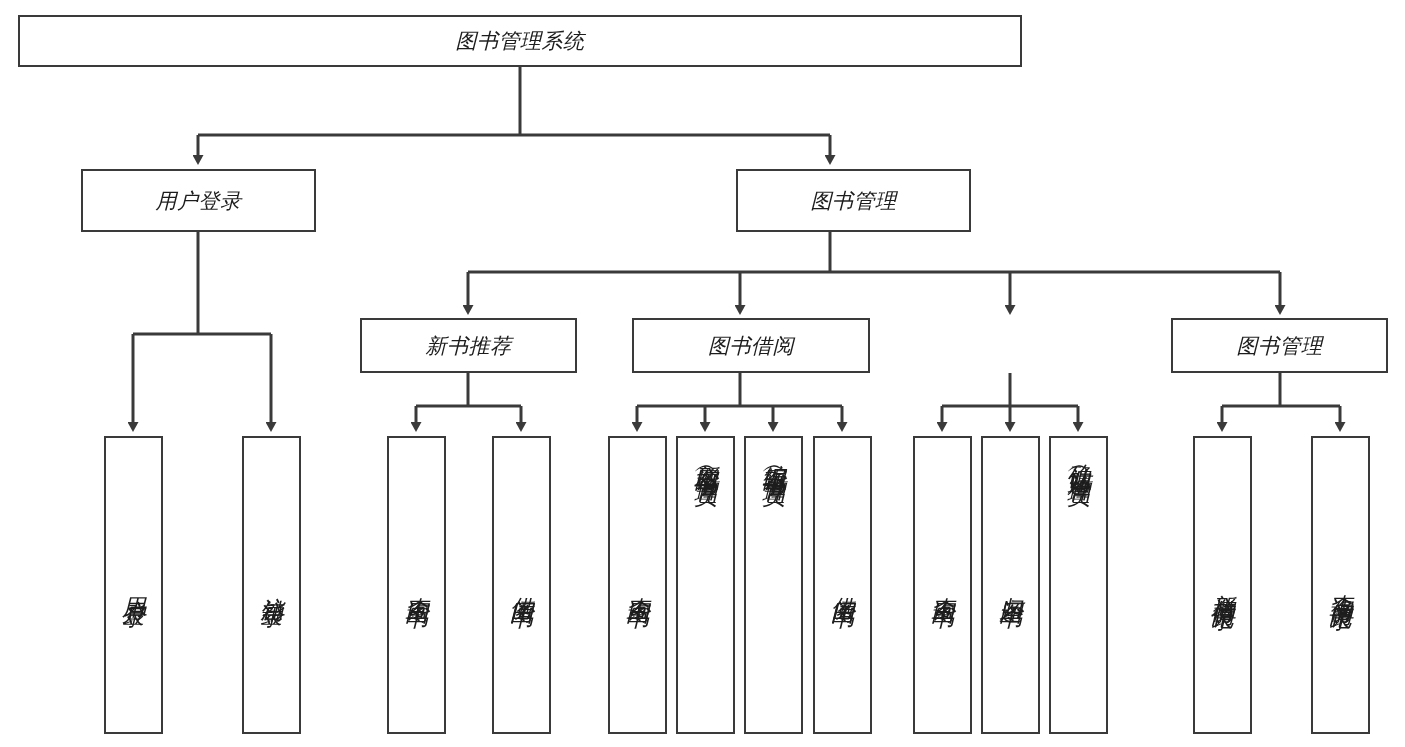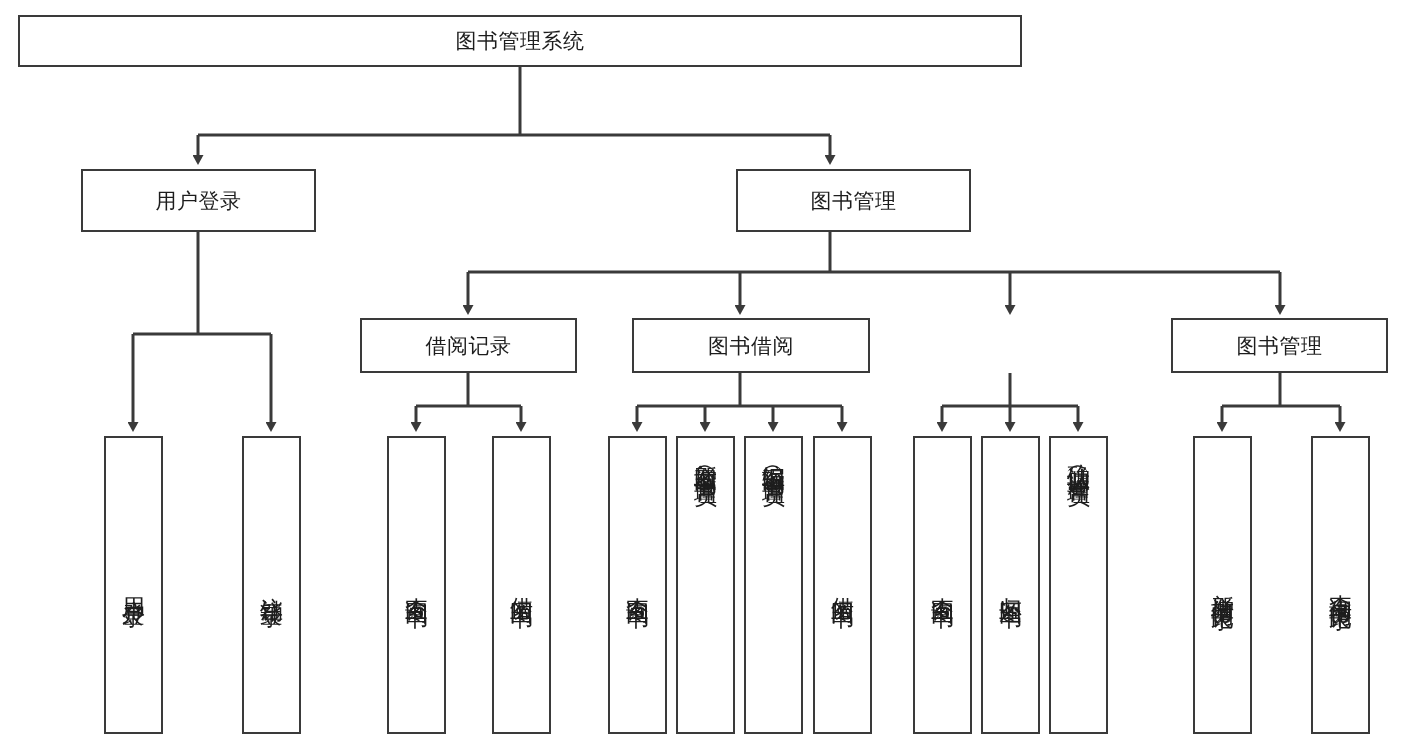--- a/index.html
+++ b/index.html
@@ -9,20 +9,21 @@
   }
   body {
     font-family: "Liberation Sans", "DejaVu Sans", sans-serif;
   }
   #canvas {
     position: relative;
     width: 1405px;
     height: 747px;
     background: #ffffff;
     overflow: hidden;
+    font-style: italic;
   }
   #wires {
     position: absolute;
     left: 0;
     top: 0;
     width: 1405px;
     height: 747px;
     pointer-events: none;
   }
   .node {
@@ -135,21 +136,21 @@
 
   <div class="node horiz" style="left:81px; top:169px; width:235px; height:63px;">
     <span class="label">用户登录</span>
   </div>
 
   <div class="node horiz" style="left:736px; top:169px; width:235px; height:63px;">
     <span class="label">图书管理</span>
   </div>
 
   <div class="node horiz" style="left:360px; top:318px; width:217px; height:55px;">
-    <span class="label">借阅记录</span>
+    <span class="label">新书推荐</span>
   </div>
 
   <div class="node horiz" style="left:632px; top:318px; width:238px; height:55px;">
     <span class="label">图书借阅</span>
   </div>
 
 
   <div class="node horiz" style="left:1171px; top:318px; width:217px; height:55px;">
     <span class="label">图书管理</span>
   </div>

